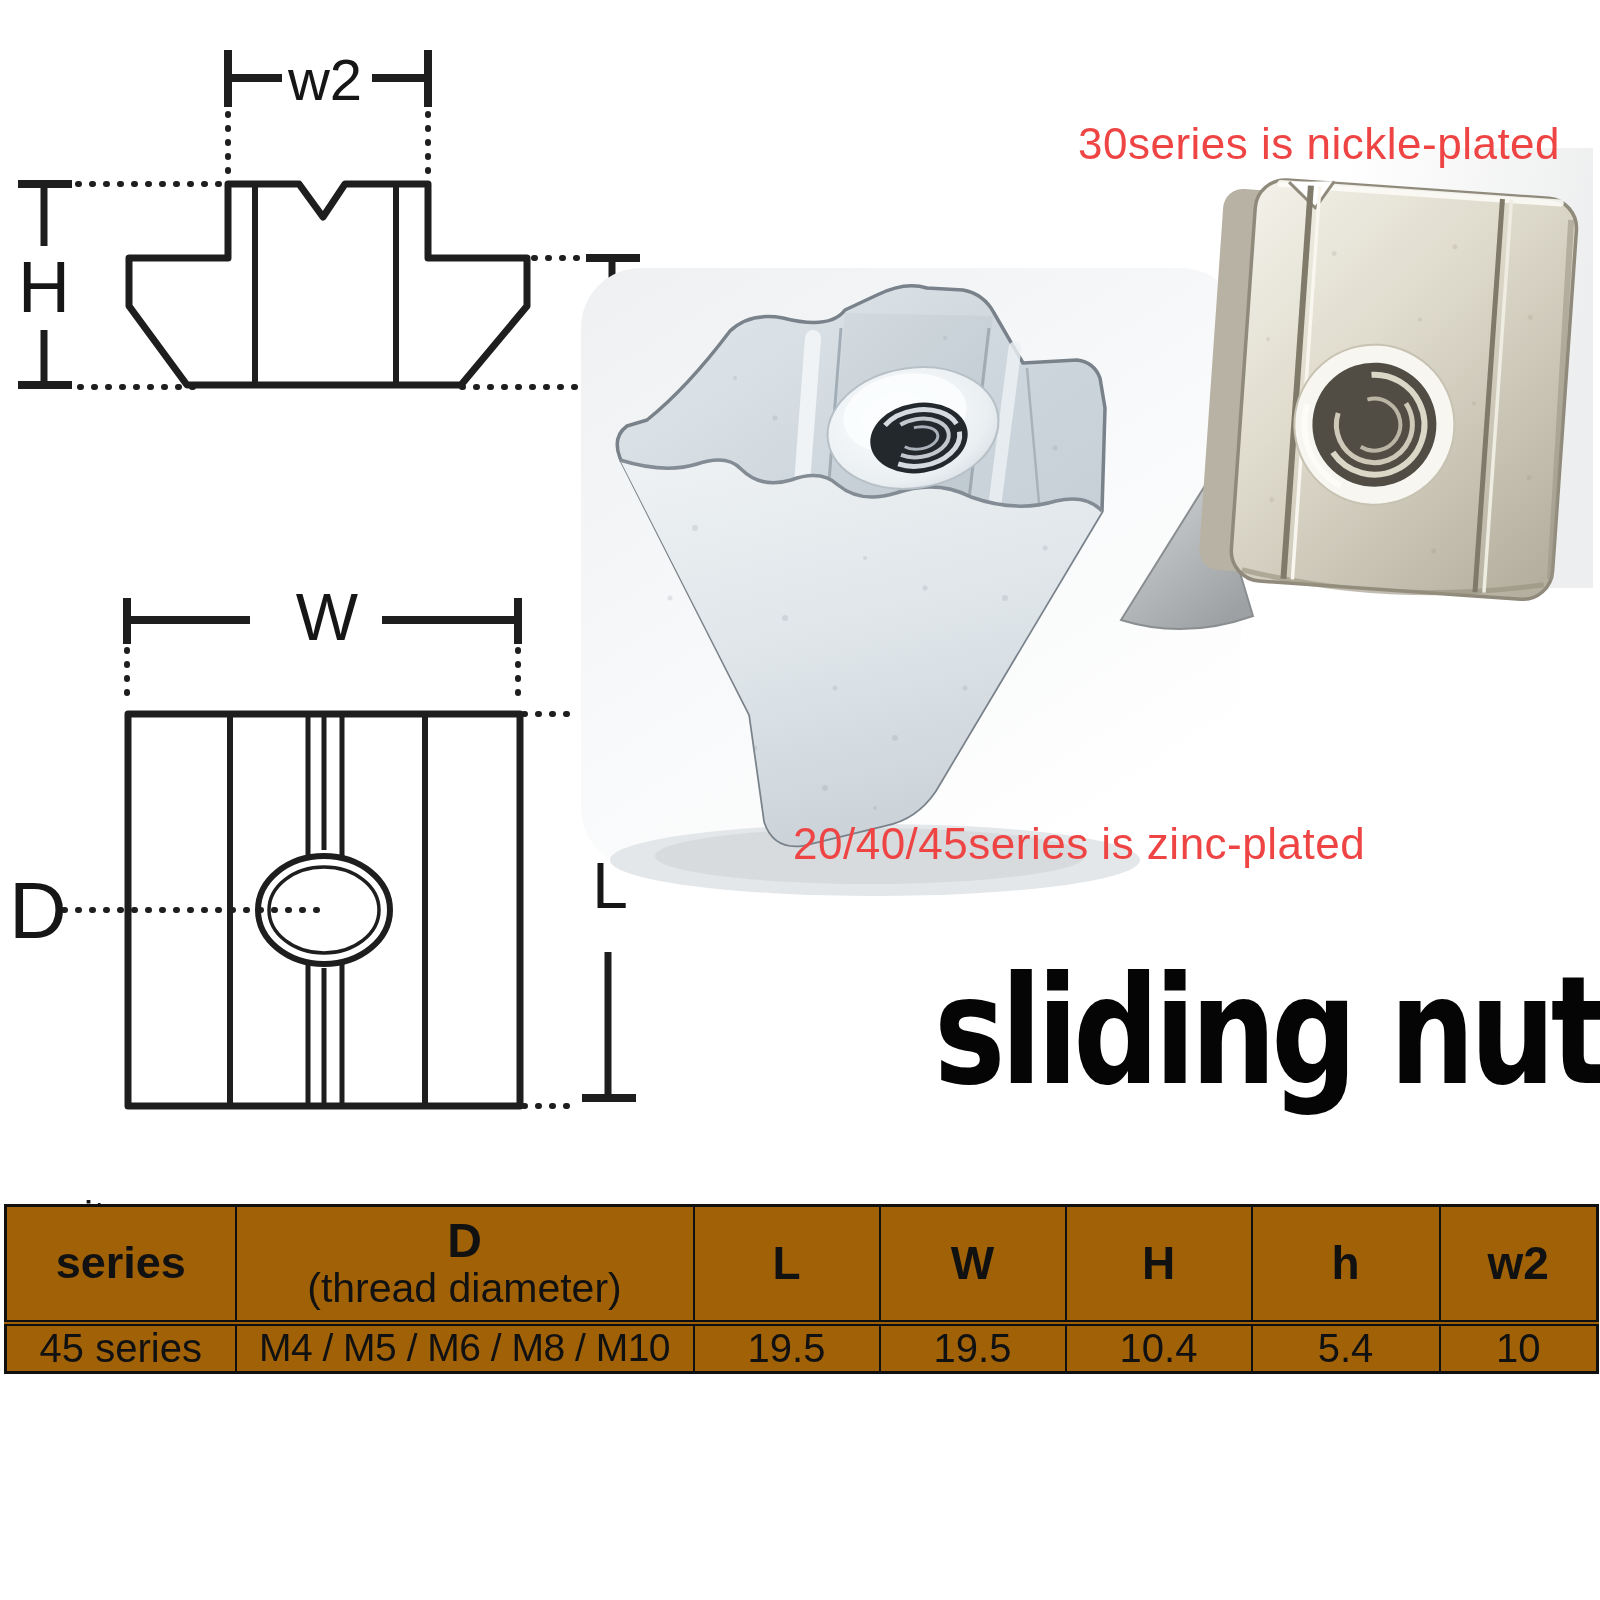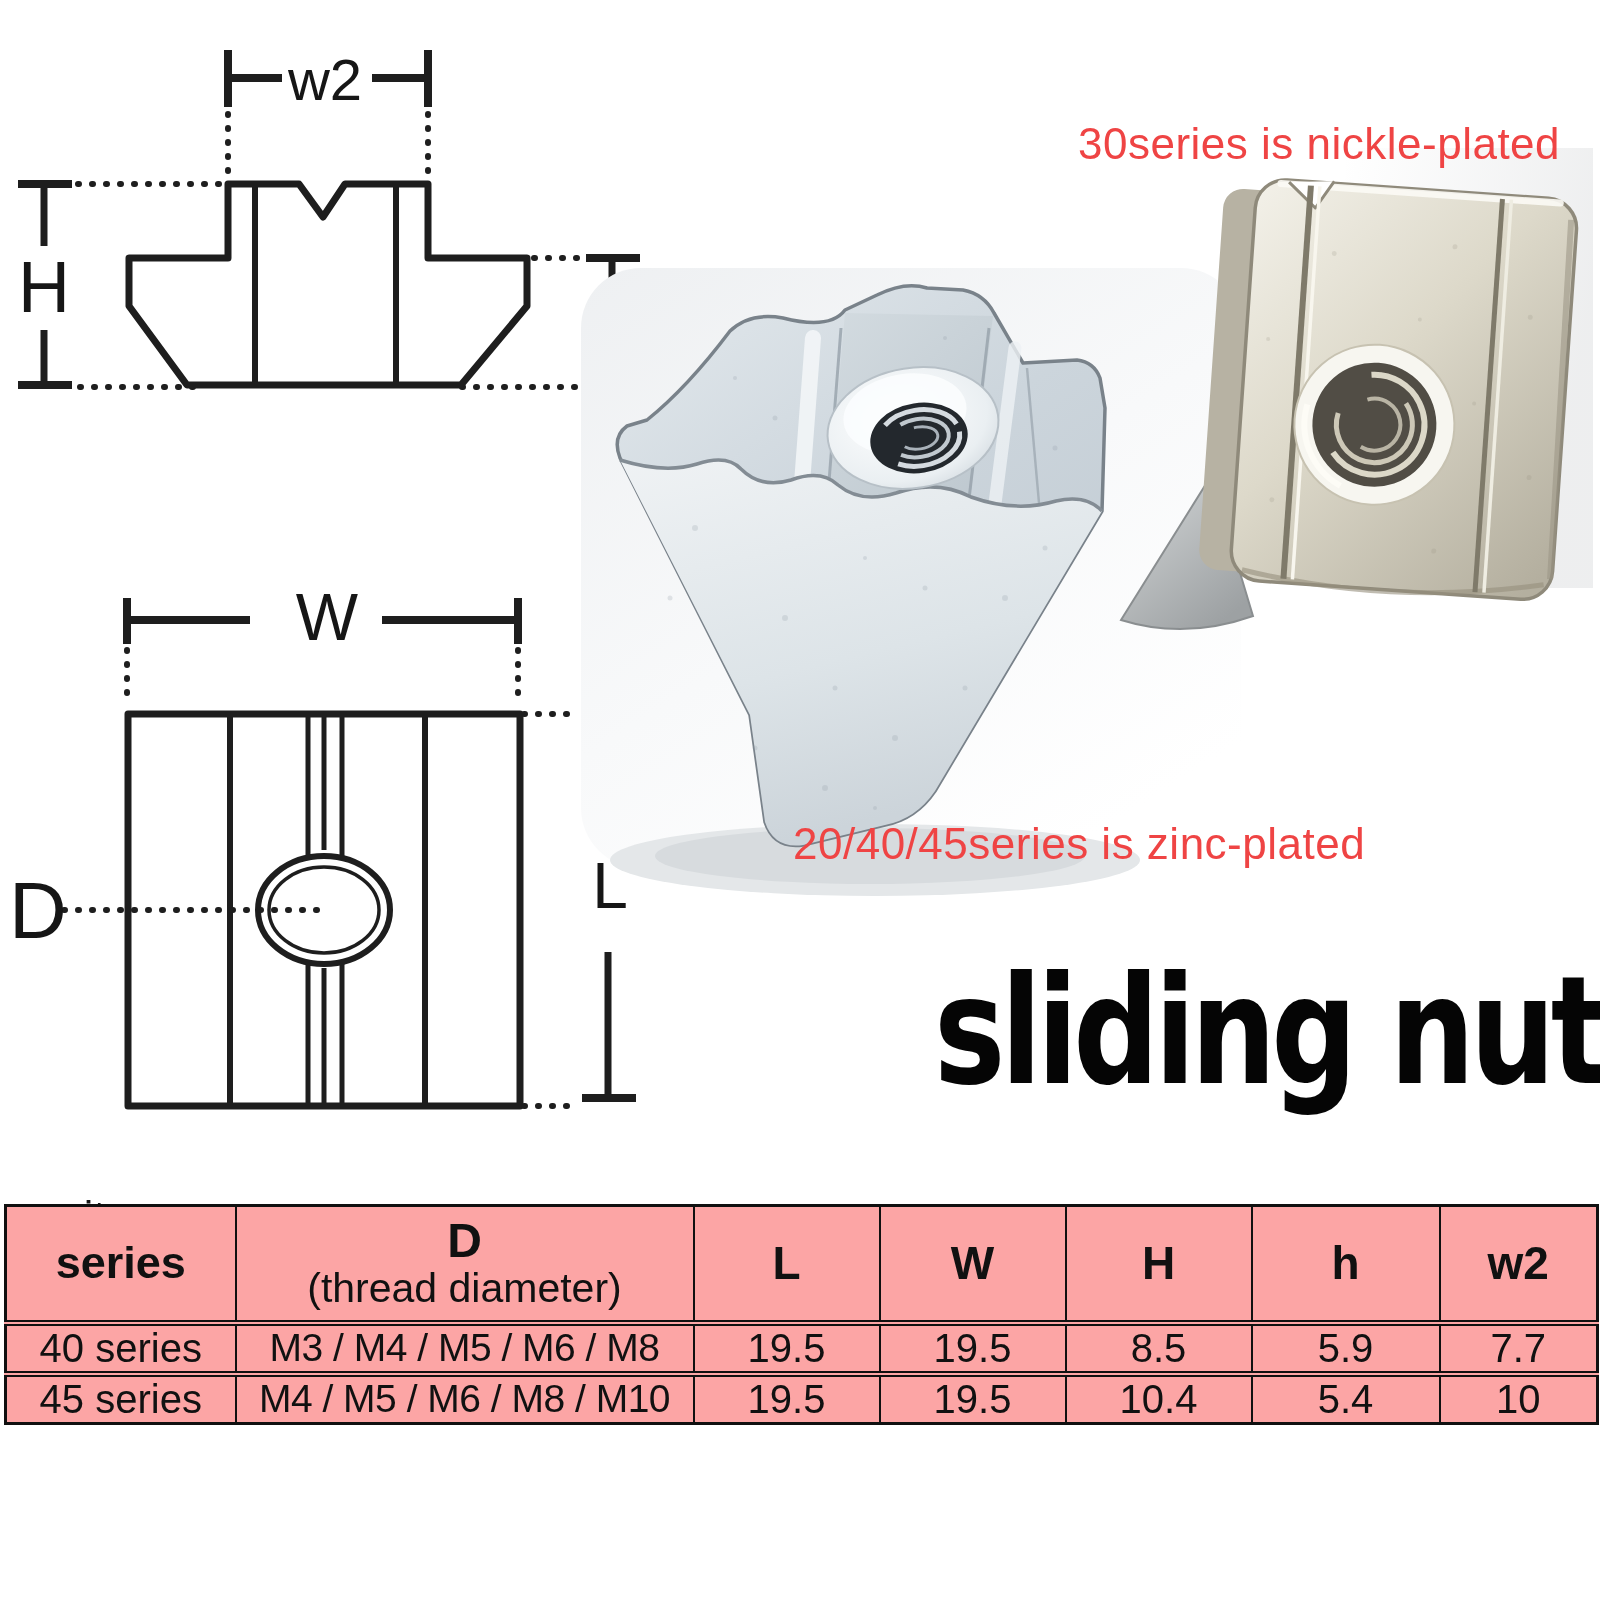--- a/index.html
+++ b/index.html
@@ -21,21 +21,21 @@
   
   #side-view{position:absolute;left:0;top:0;width:660px;height:470px;}
   #top-view{position:absolute;left:0;top:560px;width:660px;height:620px;}
   svg text{font-family:"Liberation Sans",sans-serif;fill:#161616;}
 
   
   #zinc-photo{position:absolute;left:575px;top:268px;width:680px;height:630px;}
   #nickel-photo{position:absolute;left:1115px;top:148px;width:478px;height:575px;}
 
   
-  #spec-table{position:absolute;left:4px;top:1204px;width:1592px;border-collapse:collapse;table-layout:fixed;background:#fca5a5;}
+  #spec-table{position:absolute;left:4px;top:1204px;width:1592px;border-collapse:collapse;table-layout:fixed;background:#a16207;}
   #spec-table th,#spec-table td{border-left:2px solid #101010;border-right:2px solid #101010;text-align:center;vertical-align:middle;padding:0;overflow:hidden;white-space:nowrap;}
   #spec-table{border:3px solid #101010;}
   #spec-table thead tr{height:117px;border-bottom:6px double #101010;}
   #spec-table tbody tr{height:47px;border-bottom:6px double #101010;}
   #spec-table tbody tr:last-child{border-bottom:3px solid #101010;}
   th.h-series{font-size:45px;font-weight:bold;}
   th.h-letter{font-size:46px;font-weight:bold;}
   .d-head-main{font-size:48px;font-weight:bold;line-height:1.05;}
   .d-head-sub{font-size:41px;font-weight:normal;line-height:1.1;}
   td{font-size:40px;font-weight:normal;}
@@ -279,29 +279,20 @@
         </th>
         <th class="h-letter">L</th>
         <th class="h-letter">W</th>
         <th class="h-letter">H</th>
         <th class="h-letter">h</th>
         <th class="h-letter">w2</th>
       </tr>
     </thead>
     <tbody>
       <tr>
-        <td>40 series</td>
-        <td class="col-d">M3 / M4 / M5 / M6 / M8</td>
-        <td>19.5</td>
-        <td>19.5</td>
-        <td>8.5</td>
-        <td>5.9</td>
-        <td>7.7</td>
-      </tr>
-      <tr>
         <td>45 series</td>
         <td class="col-d">M4 / M5 / M6 / M8 / M10</td>
         <td>19.5</td>
         <td>19.5</td>
         <td>10.4</td>
         <td>5.4</td>
         <td>10</td>
       </tr>
     </tbody>
   </table>

